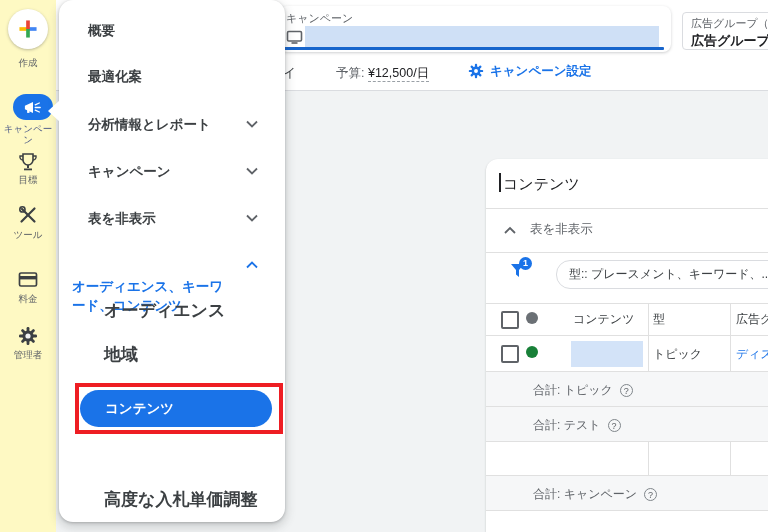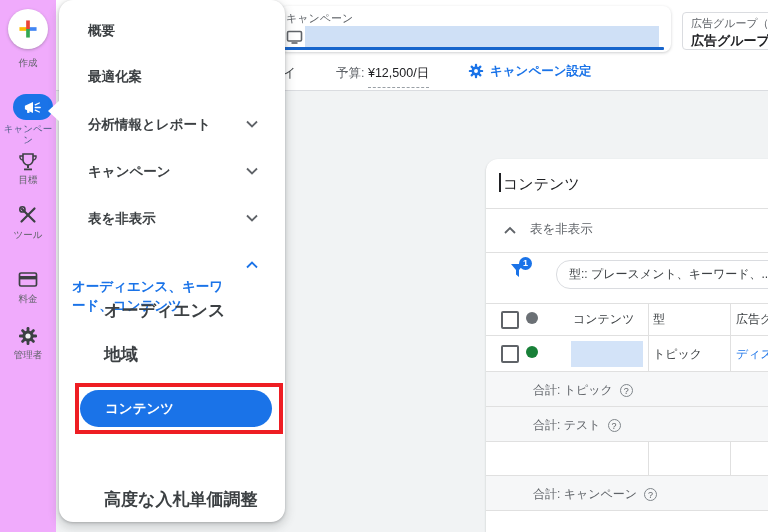--- a/index.html
+++ b/index.html
@@ -12,25 +12,25 @@
   .campaign-card .lbl{position:absolute;left:7px;top:5px;font-size:11px;color:#5f6368;}
   .campaign-card .underline{position:absolute;left:5px;right:7px;bottom:2px;height:3px;background:#1765cc;border-radius:1px;}
   .campaign-card .hl{position:absolute;left:26px;top:20px;right:12px;height:21px;background:#cfe0f6;}
   .monitor{position:absolute;left:7px;top:24px;}
   .adgroup-box{position:absolute;left:626px;top:12px;width:150px;height:38px;border:1px solid #dadce0;border-radius:4px;background:#fff;box-sizing:border-box;padding:3px 8px;}
   .adgroup-box .l1{font-size:11px;color:#5f6368;white-space:nowrap;}
   .adgroup-box .l2{font-size:13px;color:#202124;font-weight:700;white-space:nowrap;margin-top:1px;}
   .subnav-channel{position:absolute;left:240px;top:65px;transform:translateX(-100%);font-size:12.5px;color:#3c4043;white-space:nowrap;}
   .budget{position:absolute;left:280px;top:65px;font-size:12.5px;white-space:nowrap;}
   .budget .k{color:#5f6368;}
-  .budget .v{color:#202124;border-bottom:1px dashed #9aa0a6;padding-bottom:7px;}
+  .budget .v{color:#202124;border-bottom:1px dashed #9aa0a6;padding-bottom:1px;}
   .settings{position:absolute;left:412px;top:63px;display:flex;align-items:flex-start;gap:6px;color:#1a73e8;font-size:12.5px;font-weight:700;cursor:pointer;}
 
   
-  .sidebar{position:absolute;left:0;top:0;width:56px;height:532px;background:#f0abfc;z-index:2;}
+  .sidebar{position:absolute;left:0;top:0;width:56px;height:532px;background:#fef9c3;z-index:2;}
   .navitem{position:absolute;width:56px;text-align:center;}
   .navlabel{font-size:9.5px;color:#5f6368;line-height:11px;}
   .create-circle{position:absolute;left:8px;top:9px;width:40px;height:40px;border-radius:50%;background:#fff;box-shadow:0 1px 3px rgba(60,64,67,.35);display:flex;align-items:center;justify-content:center;cursor:pointer;}
   .nav-pill{position:absolute;left:13px;top:94px;width:40px;height:26px;border-radius:13px;background:#1a73e8;display:flex;align-items:center;justify-content:center;cursor:pointer;}
   .campaign-navlabel{color:#53608a;}
 
   
   .flyout{position:absolute;left:59px;top:0;width:226px;height:522px;background:#fff;border-radius:14px;z-index:5;
           box-shadow:0 1px 3px rgba(60,64,67,.3),0 4px 10px 2px rgba(60,64,67,.18);}
   .flyout-tail{position:absolute;left:-11px;top:100px;width:0;height:0;border-top:11px solid transparent;border-bottom:11px solid transparent;border-right:12px solid #fff;z-index:6;}

